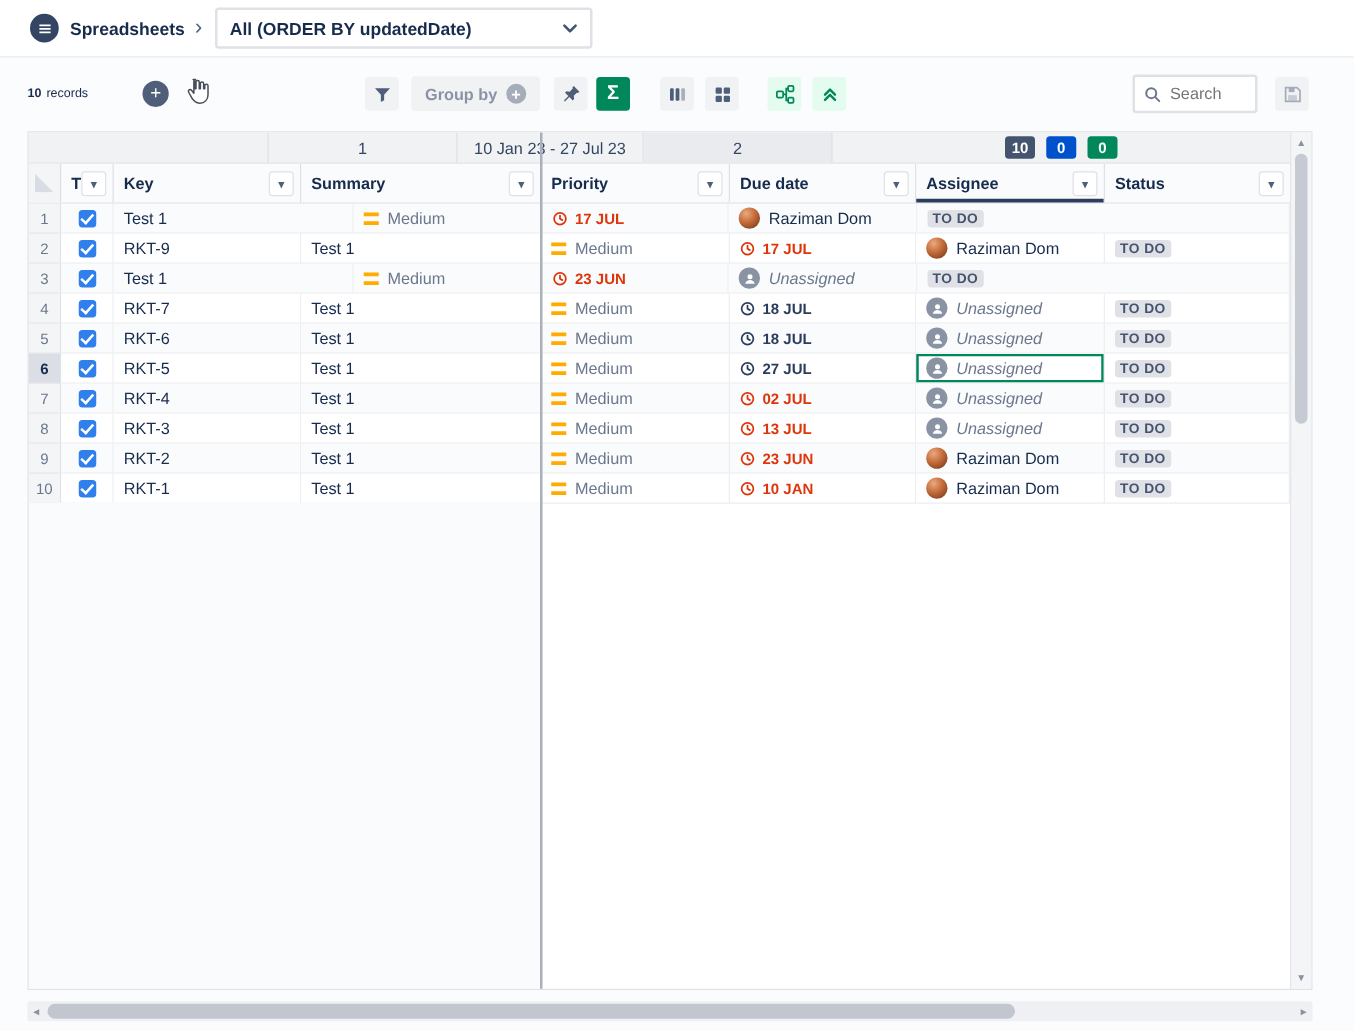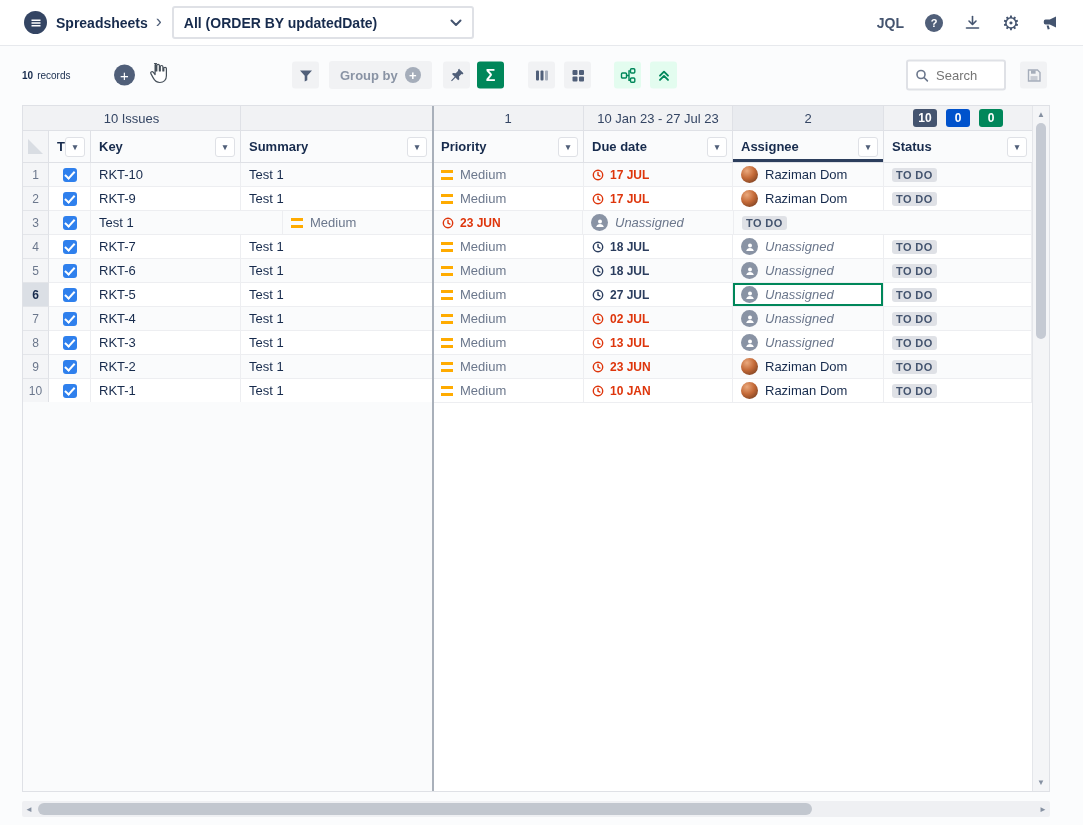--- a/index.html
+++ b/index.html
@@ -130,46 +130,20 @@
   <span class="crumb-title">Spreadsheets</span>
   <span class="crumb-sep">›</span>
   <div class="view-select">
     <span>All (ORDER BY updatedDate)</span>
     <span style="display:flex;">
       <svg width="12" height="8" viewBox="0 0 12 8">
           <path d="M1.5 1.5L6 6l4.5-4.5" fill="none" stroke="#44546F" stroke-width="2" stroke-linecap="round" stroke-linejoin="round"></path>
         </svg>
     </span>
   </div>
-  <div class="topbar-right">
-    <span class="jql">JQL</span>
-    <span class="help-badge">
-        <span>?</span>
-      </span>
-    <span class="tb-ic">
-      <svg width="17" height="17" viewBox="0 0 17 17">
-          <g stroke="currentColor" stroke-width="1.6" fill="none" stroke-linecap="round" stroke-linejoin="round">
-            <path d="M8.5 2.5v7.5"></path>
-            <path d="M5 7l3.5 3.5L12 7"></path>
-            <path d="M2.5 14h12"></path>
-          </g>
-        </svg>
-    </span>
-    <span class="tb-ic">
-        <span class="gear-glyph">⚙</span>
-      </span>
-    <span class="tb-ic">
-      <svg width="18" height="18" viewBox="0 0 18 18">
-          <g fill="currentColor">
-            <path d="M15 2.5v11l-6.2-3H4.5A1.7 1.7 0 0 1 2.8 8.8V7.2a1.7 1.7 0 0 1 1.7-1.7h4.3L15 2.5z"></path>
-            <path d="M5.6 11.4l1.1 4.1 2-.5-1-3.6z"></path>
-          </g>
-        </svg>
-    </span>
-  </div>
 </div>
 
 <div class="toolbar">
   <span class="abs records"><b>10</b><span>records</span></span>
   <span class="abs btn-plus">
       <span>+</span>
     </span>
 
   <span class="abs tbtn p-filter">
     <svg width="16" height="16" viewBox="0 0 16 16">
@@ -249,21 +223,20 @@
 <span class="cursor-hand">
   <svg width="22" height="24" viewBox="0 0 22 24">
       <path d="M8.5 2.5c.8 0 1.4.6 1.4 1.4v6.1h.9V4.6c0-.7.6-1.3 1.3-1.3s1.3.6 1.3 1.3V10h.9V5.8c0-.7.6-1.3 1.3-1.3s1.3.6 1.3 1.3V10h.9V7.6c0-.7.6-1.3 1.3-1.3s1.3.6 1.3 1.3v7.2c0 4-2.6 6.7-6.6 6.7-3.2 0-4.8-1.3-6.6-4.6l-2.3-4.3c-.4-.7-.1-1.5.6-1.8.6-.3 1.3-.1 1.7.4l1.9 2.4V3.9c0-.8.6-1.4 1.4-1.4z" fill="#fff" stroke="#454f59" stroke-width="1.2" stroke-linejoin="round"></path>
     </svg>
 </span>
 
 <div class="panel">
   <div class="grid">
 
     <div class="gh">
-      <div class="gc gw1">10 Issues</div>
       <div class="gc gw2"></div>
       <div class="gc gw3">1</div>
       <div class="gc gw4">10 Jan 23 - 27 Jul 23</div>
       <div class="gc gw5 hl">2</div>
       <div class="gc gw6">
         <span class="badge slate">10</span>
         <span class="badge blue">0</span>
         <span class="badge green">0</span>
       </div>
     </div>
@@ -315,23 +288,20 @@
           </span>
       </div>
     </div>
 
     <div class="tbody">
   <div class="tr">
     <div class="td num w-num">1</div>
     <div class="td check w-t">
             <span class="cb"></span>
           </div>
-    <div class="td w-key">
-            <span>RKT-10</span>
-          </div>
     <div class="td w-sum">
             <span>Test 1</span>
           </div>
     <div class="td w-pri">
       <span class="pri-icon"></span>
       <span class="pri-label">Medium</span>
     </div>
     <div class="td w-due due overdue">
       <svg width="12" height="12" viewBox="0 0 12 12">
               <circle cx="6" cy="6" r="4.7" fill="none" stroke="currentColor" stroke-width="1.4"></circle>

